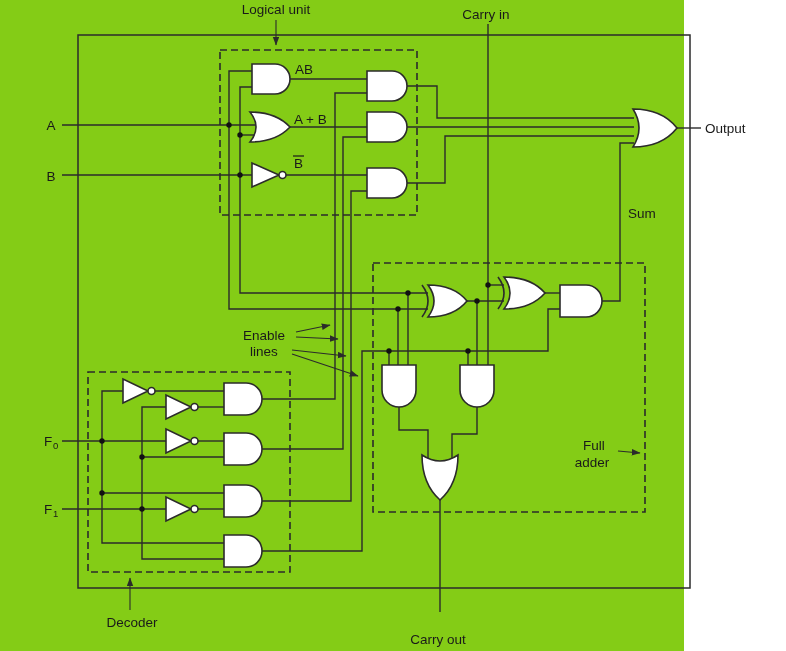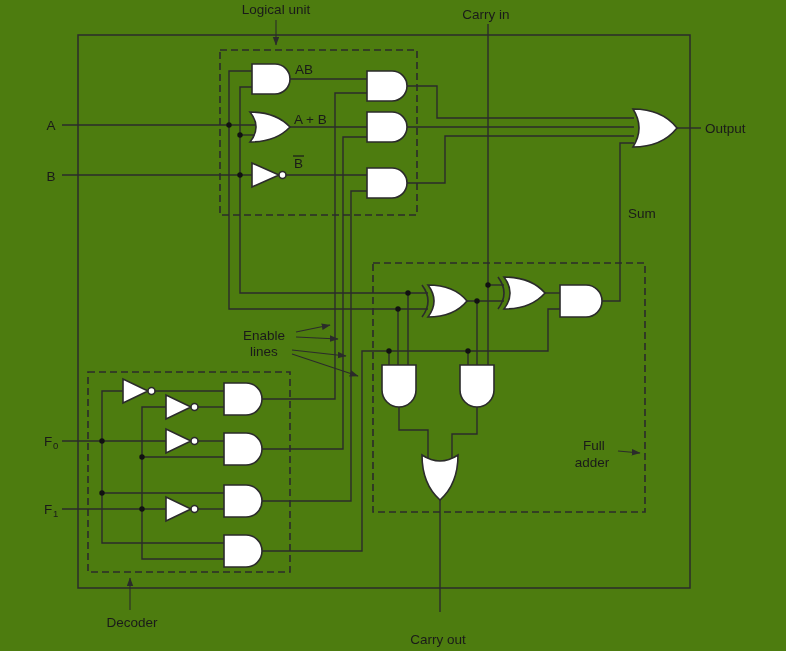--- a/index.html
+++ b/index.html
@@ -1,16 +1,16 @@
 <!DOCTYPE html>
 <html><head>
 <meta charset="utf-8">
 <style>
   html,body{margin:0;padding:0;background:#ffffff;}
-  .stage{width:786px;height:651px;position:relative;background:#4d7c0f;font-family:"Liberation Sans",sans-serif;}
+  .stage{width:684px;height:651px;position:relative;background:#84cc16;font-family:"Liberation Sans",sans-serif;}
   svg{display:block;}
   text{fill:#1a1a1a;font-family:"Liberation Sans",sans-serif;font-size:13.5px;}
   text.sub{font-size:9.5px;}
   .wire{fill:none;stroke:#2b2b2b;stroke-width:1.4;}
   .gate{fill:#ffffff;stroke:#2b2b2b;stroke-width:1.6;}
   .garc{fill:none;stroke:#2b2b2b;stroke-width:1.6;}
   .boxsolid{fill:none;stroke:#2b2b2b;stroke-width:1.5;}
   .boxdash{fill:none;stroke:#2b2b2b;stroke-width:1.6;stroke-dasharray:7 4;}
   .dot{fill:#111;stroke:none;}
   .anno{fill:none;stroke:#2b2b2b;stroke-width:1.1;}

